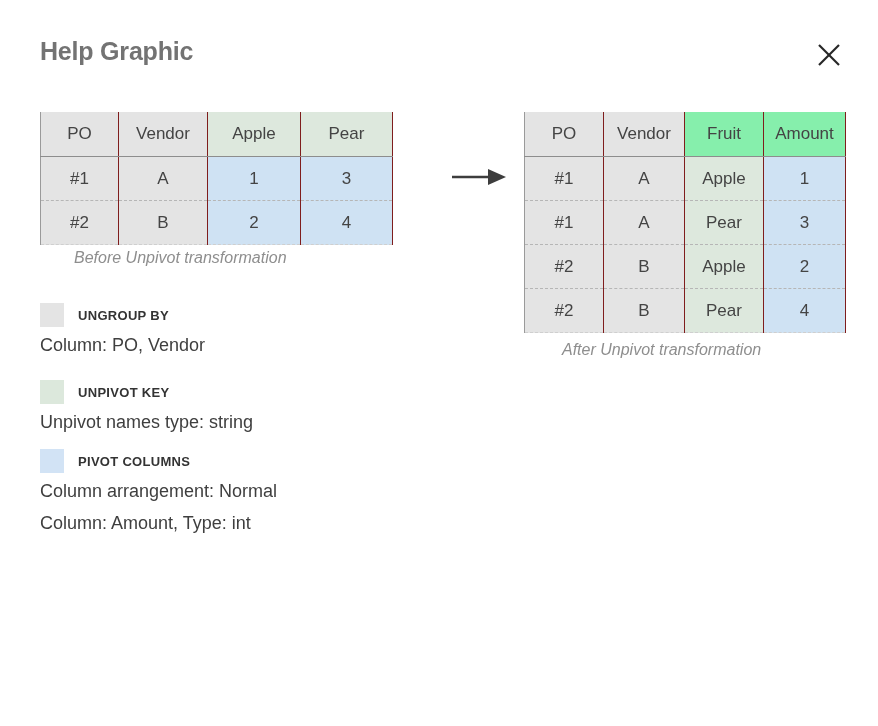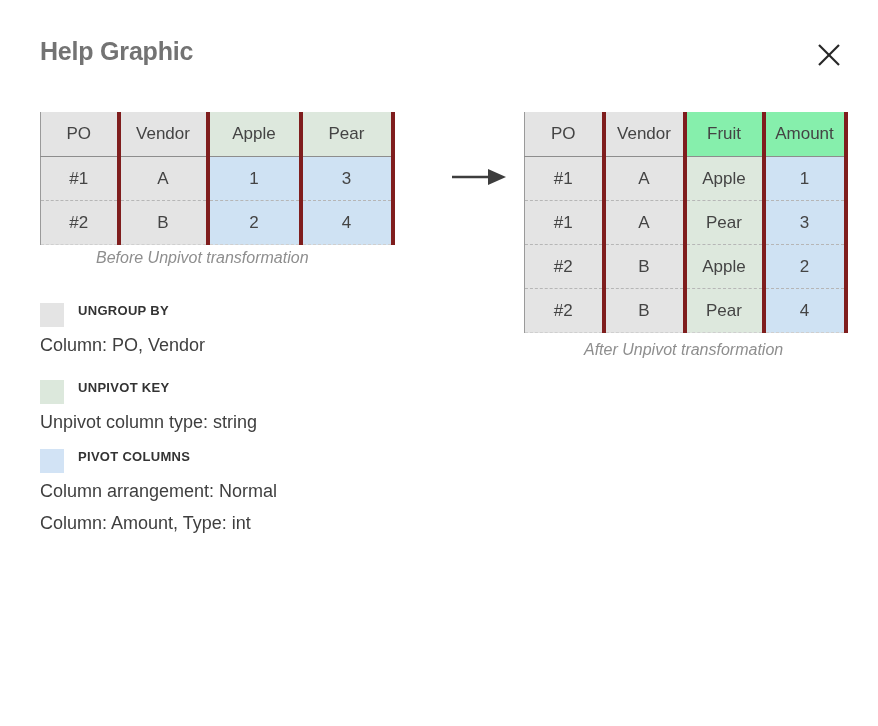--- a/index.html
+++ b/index.html
@@ -45,21 +45,21 @@
     border-collapse: collapse;
     table-layout: fixed;
     font-size: 17px;
     color: #444444;
   }
   .data-table td {
     text-align: center;
     vertical-align: middle;
     padding: 0;
     border-left: 1px solid #9a9a9a;
-    border-right: 4px solid #7f1d1d;
+    border-right: 1px solid #7f1d1d;
     white-space: nowrap;
   }
   .data-table tr.header-row td {
     height: 44px;
     border-bottom: 1px solid #8d8d8d;
     border-top: none;
   }
   .data-table tr.body-row td {
     height: 43px;
     border-bottom: 1px dashed #b6b6b6;
@@ -85,21 +85,20 @@
   #table-after col.col-amount { width: 82px; }
   #table-after td.overflow-cell { overflow: visible; }
 
   
   .caption {
     position: absolute;
     font-style: italic;
     font-size: 16px;
     color: #8e8e8e;
     white-space: nowrap;
-    margin-left: 22px;
   }
   #caption-before { left: 74px; top: 249px; }
   #caption-after  { left: 562px; top: 341px; }
 
   
   #transform-arrow {
     position: absolute;
     left: 452px;
     top: 166px;
     width: 58px;
@@ -109,21 +108,21 @@
   
   #legend {
     position: absolute;
     left: 40px;
     top: 303px;
     width: 460px;
   }
   .legend-section { margin-bottom: 21px; }
   .legend-head {
     display: flex;
-    align-items: flex-start;
+    align-items: center;
     margin-bottom: 9px;
   }
   .legend-swatch {
     width: 24px;
     height: 24px;
     flex: 0 0 auto;
   }
   .legend-swatch.sw-gray  { background: #e4e4e4; }
   .legend-swatch.sw-green { background: #dce8dc; }
   .legend-swatch.sw-blue  { background: #d2e3f5; }
@@ -246,21 +245,21 @@
       <span class="legend-title">UNGROUP BY</span>
     </div>
     <div class="legend-line">Column: PO, Vendor</div>
   </div>
 
   <div class="legend-section" id="legend-key">
     <div class="legend-head">
       <span class="legend-swatch sw-green"></span>
       <span class="legend-title">UNPIVOT KEY</span>
     </div>
-    <div class="legend-line">Unpivot column type: string</div>
+    <div class="legend-line">Unpivot names type: string</div>
   </div>
 
   <div class="legend-section" id="legend-pivot">
     <div class="legend-head">
       <span class="legend-swatch sw-blue"></span>
       <span class="legend-title">PIVOT COLUMNS</span>
     </div>
     <div class="legend-line">Column arrangement: Normal</div>
     <div class="legend-line">Column: Amount, Type: int</div>
   </div>

